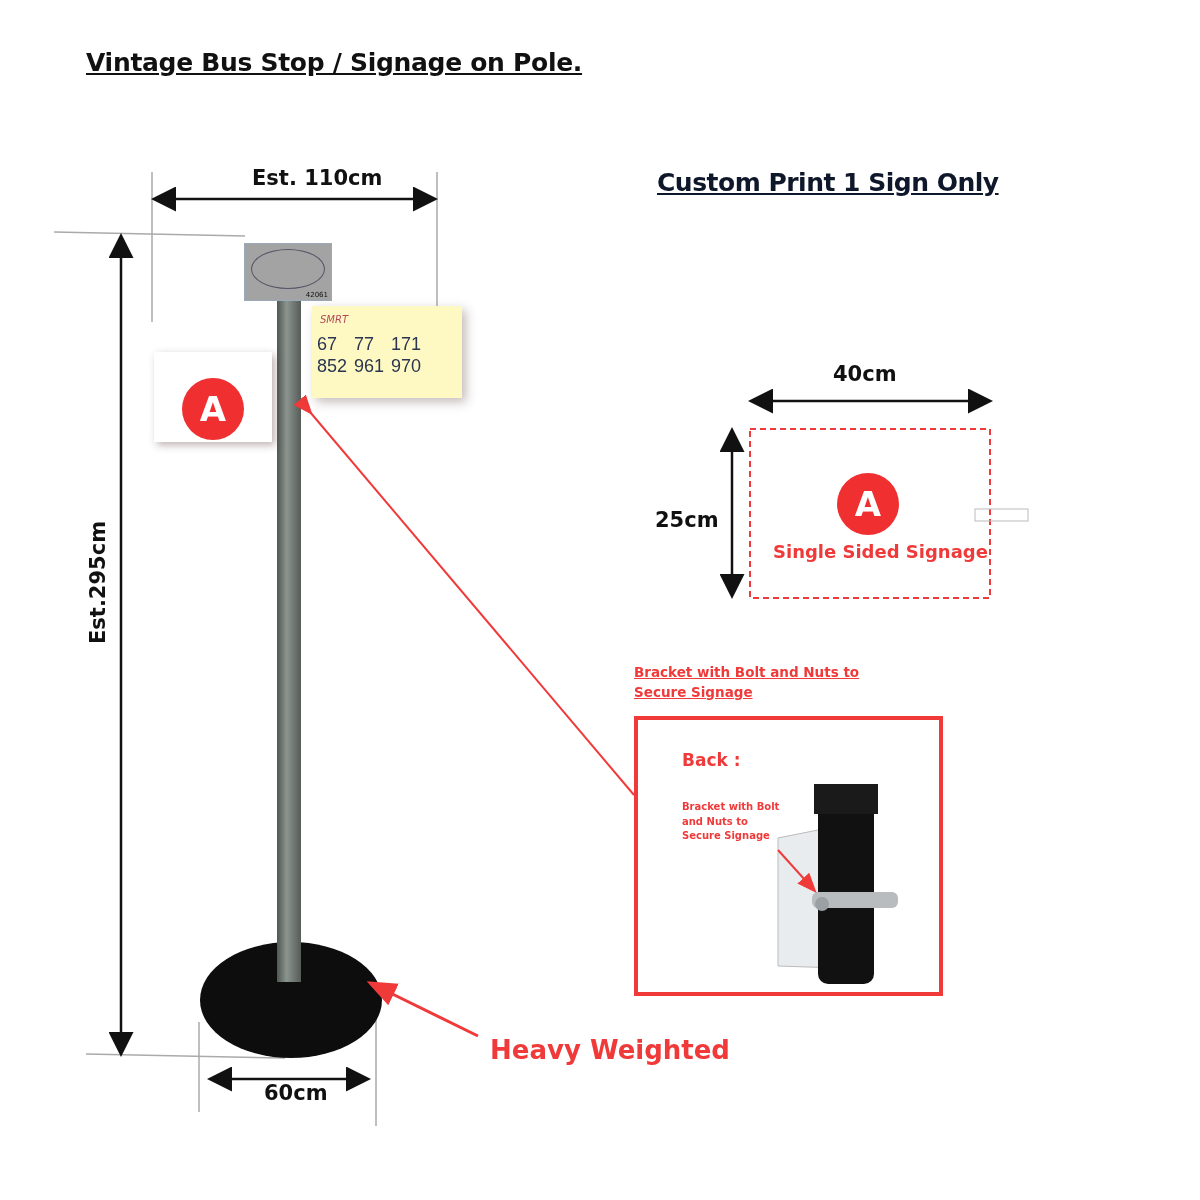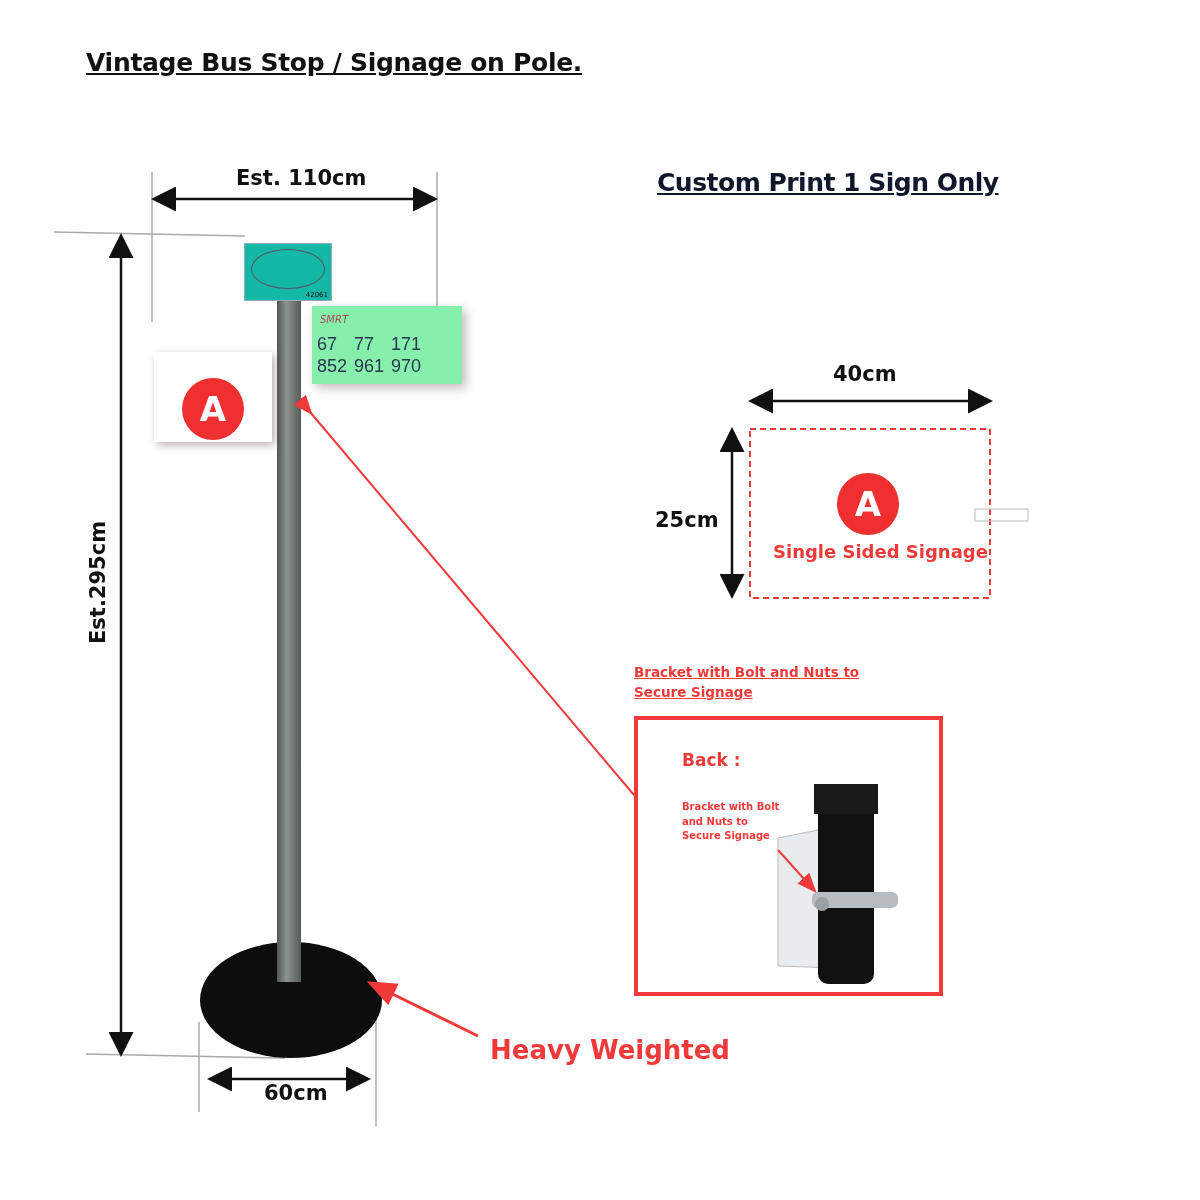--- a/index.html
+++ b/index.html
@@ -61,32 +61,32 @@
   <rect x="818" y="784" width="56" height="200" rx="10" fill="#111"></rect>
   <rect x="814" y="784" width="64" height="30" fill="#1a1a1a"></rect>
   <rect x="812" y="892" width="86" height="16" rx="6" fill="#b8bcbf"></rect>
   <circle cx="822" cy="904" r="7" fill="#9aa0a3"></circle>
   <line x1="778" y1="850" x2="814" y2="890" stroke="#f03a3a" stroke-width="2" marker-end="url(#ahr)"></line>
 </svg>
 
 <div class="abs title">Vintage Bus Stop / Signage on Pole.</div>
 <div class="abs red-title">Custom Print 1 Sign Only</div>
 
-<div class="abs dimlabel" style="left:236px;top:166px;">Est. 110cm</div>
+<div class="abs dimlabel" style="left:252px;top:166px;">Est. 110cm</div>
 <div class="abs dimlabel" style="left:86px;top:644px;transform:rotate(-90deg);transform-origin:left top;">Est.295cm</div>
 <div class="abs dimlabel" style="left:264px;top:1081px;">60cm</div>
 <div class="abs dimlabel" style="left:833px;top:362px;">40cm</div>
 <div class="abs dimlabel" style="left:655px;top:508px;">25cm</div>
 
-<div class="abs" style="left:244px;top:243px;width:86px;height:56px;background:#14b8a6;border:1px solid #9ab;">
+<div class="abs" style="left:244px;top:243px;width:86px;height:56px;background:#a3a3a3;border:1px solid #9ab;">
   <div style="position:absolute;left:6px;top:5px;width:72px;height:38px;border:1px solid #556;border-radius:50%;"></div>
   <div class="abs" style="right:3px;bottom:1px;font-size:7px;">42061</div>
 </div>
 
-<div class="abs" style="left:312px;top:306px;width:150px;height:78px;background:#86efac;box-shadow:4px 4px 10px rgba(90,60,60,.35);">
+<div class="abs" style="left:312px;top:306px;width:150px;height:92px;background:#fef9c3;box-shadow:4px 4px 10px rgba(90,60,60,.35);">
   <div class="abs" style="left:8px;top:8px;font-size:10px;font-style:italic;color:#b04a5a;">SMRT</div>
   <div class="abs" style="left:5px;top:28px;display:grid;grid-template-columns:repeat(3,36px);gap:1px;">
     <span class="cell">67</span>
     <span class="cell">77</span>
     <span class="cell">171</span>
     <span class="cell">852</span>
     <span class="cell">961</span>
     <span class="cell">970</span>
   </div>
 </div>

